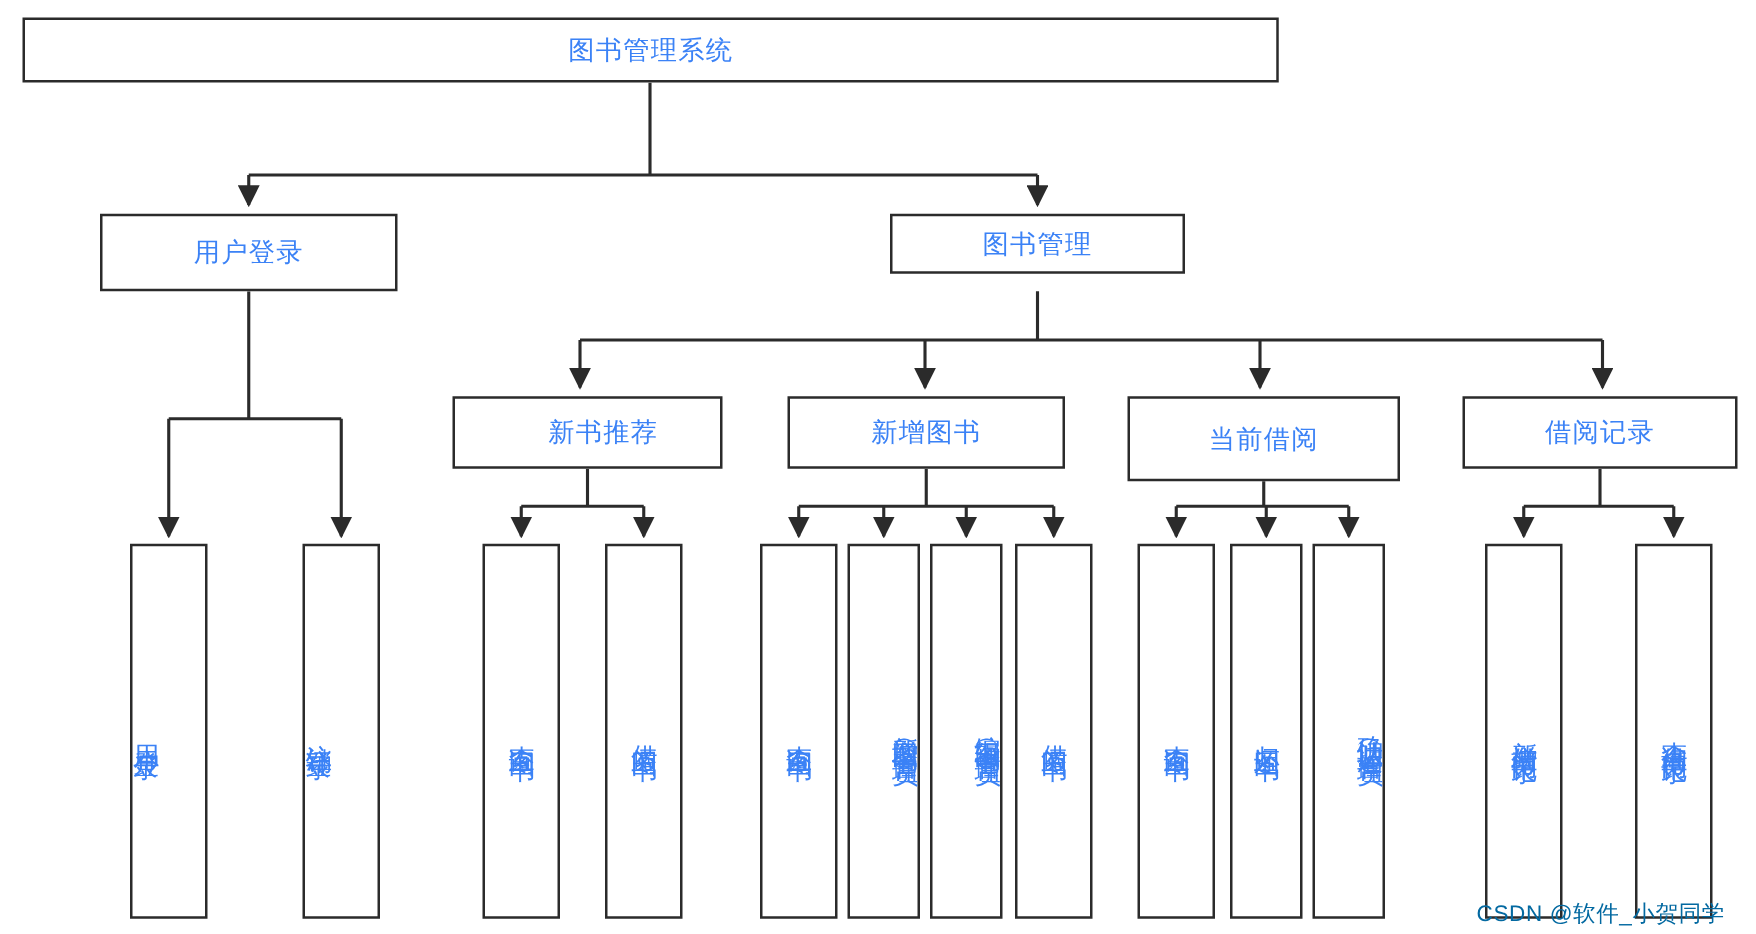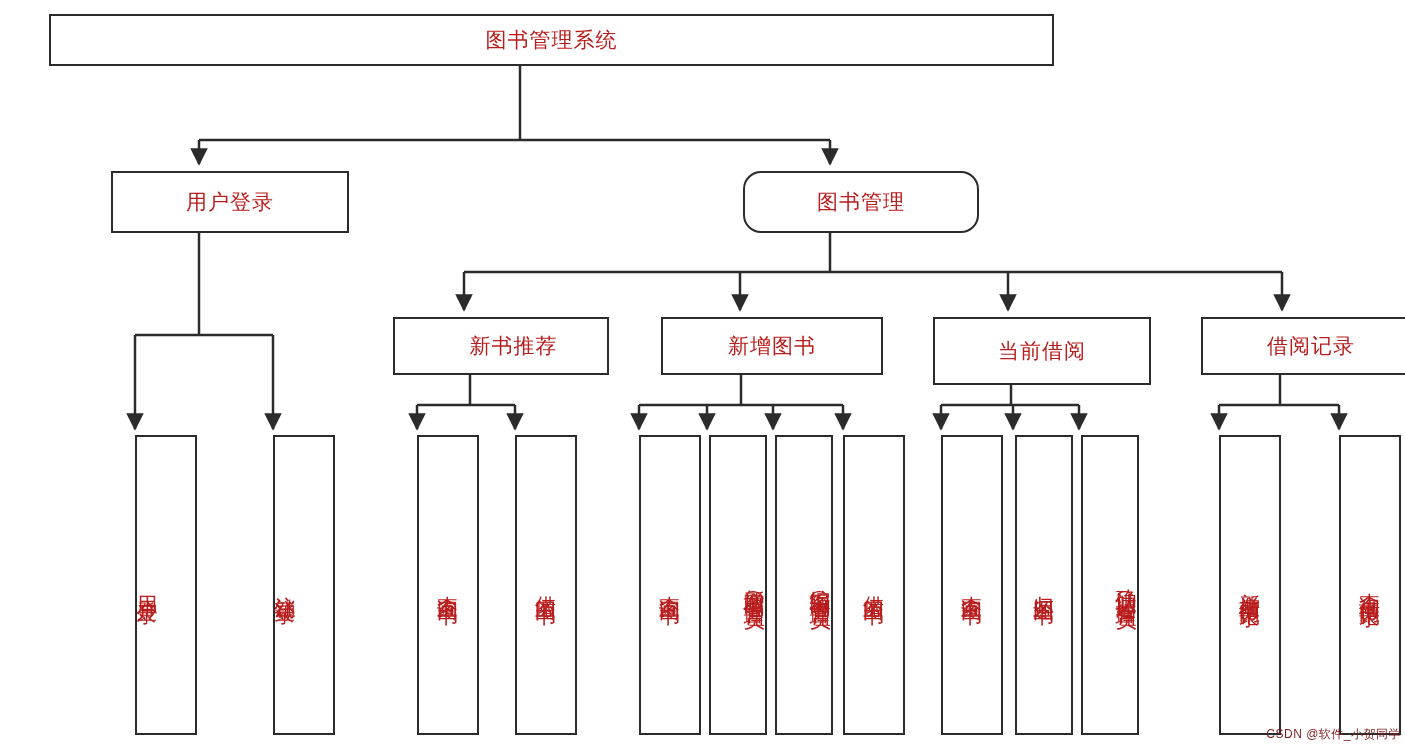--- a/index.html
+++ b/index.html
@@ -2,30 +2,30 @@
 <html><head>
 <meta charset="utf-8">
 <style>
   html,body{margin:0;padding:0;background:#ffffff;}
   body{width:1405px;height:747px;overflow:hidden;
        font-family:"Liberation Sans","DejaVu Sans",sans-serif;}
   #diagram{position:relative;width:1405px;height:747px;background:#fff;}
   svg{position:absolute;left:0;top:0;}
   .node{position:absolute;box-sizing:border-box;background:#ffffff;
         border:2px solid #2b2b2b;display:flex;align-items:center;
-        justify-content:center;color:#b91c1c;margin-left:31px;}
+        justify-content:center;color:#3b82f6;}
   .node.horiz{font-size:21px;letter-spacing:1px;}
   .node.vert{writing-mode:vertical-rl;text-orientation:upright;
              font-size:21px;letter-spacing:3px;line-height:1;
              padding:6px 0;}
   .node.vert.mid{align-items:center;}
   .node.vert.bottomish{align-items:flex-end;}
   .node.vert.full{align-items:flex-start;}
-  .watermark{position:absolute;right:4px;bottom:4px;font-size:12px;
-             color:#7f1d1d;letter-spacing:0.5px;white-space:nowrap;}
+  .watermark{position:absolute;right:25px;bottom:4px;font-size:18px;
+             color:#0369a1;letter-spacing:0.5px;white-space:nowrap;}
 </style>
 </head>
 <body>
 
 <div id="diagram">
 
   <svg width="1405" height="747">
     <defs>
       <marker id="arrow" viewBox="0 0 10 10" refX="9" refY="5" markerWidth="7" markerHeight="7" orient="auto-start-reverse">
         <path d="M 0 0 L 10 5 L 0 10 z" fill="#2b2b2b"></path>
@@ -71,21 +71,21 @@
       <path d="M 1280 375 L 1280 405"></path>
       <path d="M 1219 405 L 1339 405"></path>
       <path d="M 1219 405 L 1219 429" marker-end="url(#arrow)"></path>
       <path d="M 1339 405 L 1339 429" marker-end="url(#arrow)"></path>
     </g>
   </svg>
 
   <div class="node horiz" style="left:18px;top:14px;width:1005px;height:52px;">图书管理系统</div>
 
   <div class="node horiz" style="left:80px;top:171px;width:238px;height:62px;">用户登录</div>
-  <div class="node horiz" style="left:712px;top:171px;width:236px;height:62px;border-radius:18px;">图书管理</div>
+  <div class="node horiz" style="left:712px;top:171px;width:236px;height:48px;">图书管理</div>
 
   <div class="node horiz" style="left:362px;top:317px;width:216px;height:58px;padding-left:25px;">新书推荐</div>
   <div class="node horiz" style="left:630px;top:317px;width:222px;height:58px;">新增图书</div>
   <div class="node horiz" style="left:902px;top:317px;width:218px;height:68px;">当前借阅</div>
   <div class="node horiz" style="left:1170px;top:317px;width:220px;height:58px;text-align:right;">借阅记录</div>
 
   <div class="node vert bottomish" style="left:104px;top:435px;width:62px;height:300px;">用户登录</div>
   <div class="node vert bottomish" style="left:242px;top:435px;width:62px;height:300px;">注销登录</div>
 
   <div class="node vert mid" style="left:386px;top:435px;width:62px;height:300px;">查询图书</div>

